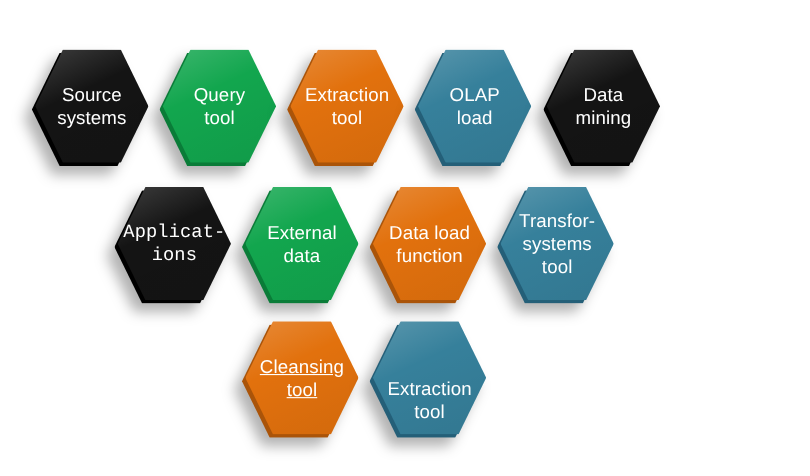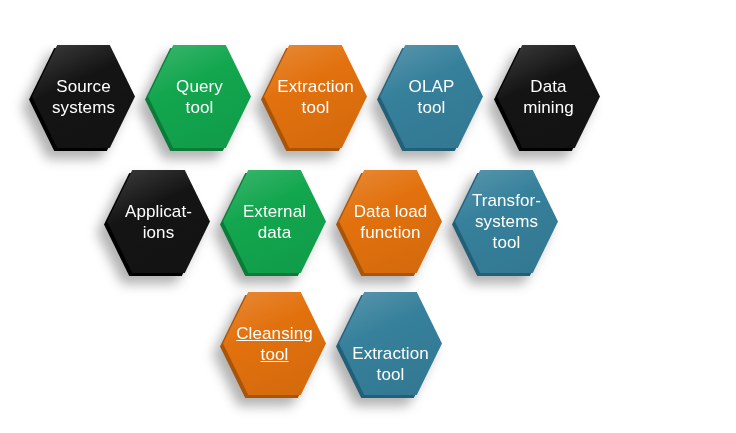--- a/index.html
+++ b/index.html
@@ -69,33 +69,33 @@
       <div class="hex-shape hex-side" style="background: rgb(170, 84, 9);"></div>
       <div class="hex-shape hex-face" style="background: linear-gradient(155deg, rgba(255, 255, 255, 0.18) 0%, rgba(255, 255, 255, 0) 38%, rgba(0, 0, 0, 0.07) 100%), rgb(226, 113, 13);">
         <span class="hex-label" style="color: rgb(255, 255, 255);">Extraction
 tool</span>
       </div>
     </div>
     <div class="hex" style="left: 380px; top: 45px;">
       <div class="hex-shape hex-side" style="background: rgb(36, 95, 120);"></div>
       <div class="hex-shape hex-face" style="background: linear-gradient(155deg, rgba(255, 255, 255, 0.18) 0%, rgba(255, 255, 255, 0) 38%, rgba(0, 0, 0, 0.07) 100%), rgb(54, 128, 155);">
         <span class="hex-label" style="color: rgb(255, 255, 255);">OLAP
-tool</span>
+load</span>
       </div>
     </div>
     <div class="hex" style="left: 497px; top: 45px;">
       <div class="hex-shape hex-side" style="background: rgb(0, 0, 0);"></div>
       <div class="hex-shape hex-face" style="background: linear-gradient(155deg, rgba(255, 255, 255, 0.18) 0%, rgba(255, 255, 255, 0) 38%, rgba(0, 0, 0, 0.07) 100%), rgb(20, 20, 20);">
         <span class="hex-label" style="color: rgb(255, 255, 255);">Data
 mining</span>
       </div>
     </div>
     <div class="hex" style="left: 107px; top: 170px;">
       <div class="hex-shape hex-side" style="background: rgb(0, 0, 0);"></div>
-      <div class="hex-shape hex-face" style="background: linear-gradient(155deg, rgba(255, 255, 255, 0.18) 0%, rgba(255, 255, 255, 0) 38%, rgba(0, 0, 0, 0.07) 100%), rgb(20, 20, 20);">
+      <div class="hex-shape hex-face" style="background: linear-gradient(155deg, rgba(255, 255, 255, 0.18) 0%, rgba(255, 255, 255, 0) 38%, rgba(0, 0, 0, 0.07) 100%), rgb(20, 20, 20); font-family: Liberation Mono, monospace;">
         <span class="hex-label" style="color: rgb(255, 255, 255);">Applicat-
 ions</span>
       </div>
     </div>
     <div class="hex" style="left: 339px; top: 170px;">
       <div class="hex-shape hex-side" style="background: rgb(170, 84, 9);"></div>
       <div class="hex-shape hex-face" style="background: linear-gradient(155deg, rgba(255, 255, 255, 0.18) 0%, rgba(255, 255, 255, 0) 38%, rgba(0, 0, 0, 0.07) 100%), rgb(226, 113, 13);">
         <span class="hex-label" style="color: rgb(255, 255, 255);">Data load
 function</span>
       </div>

